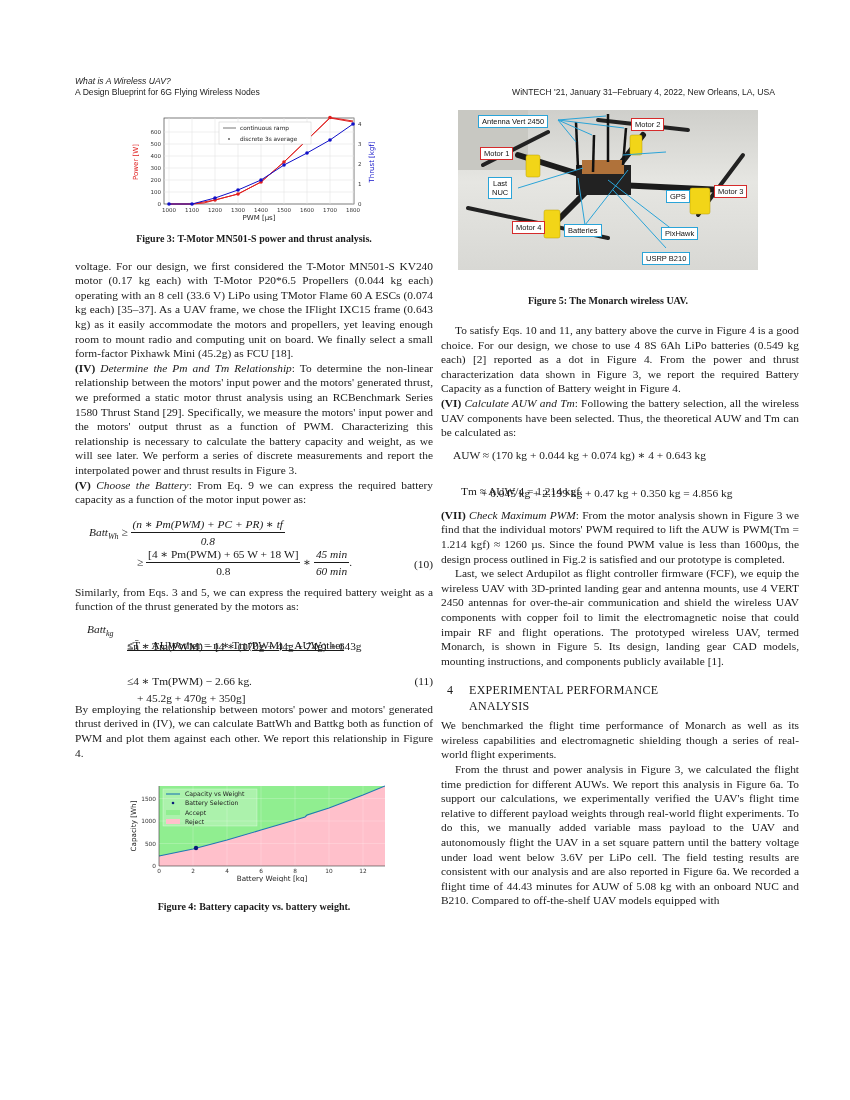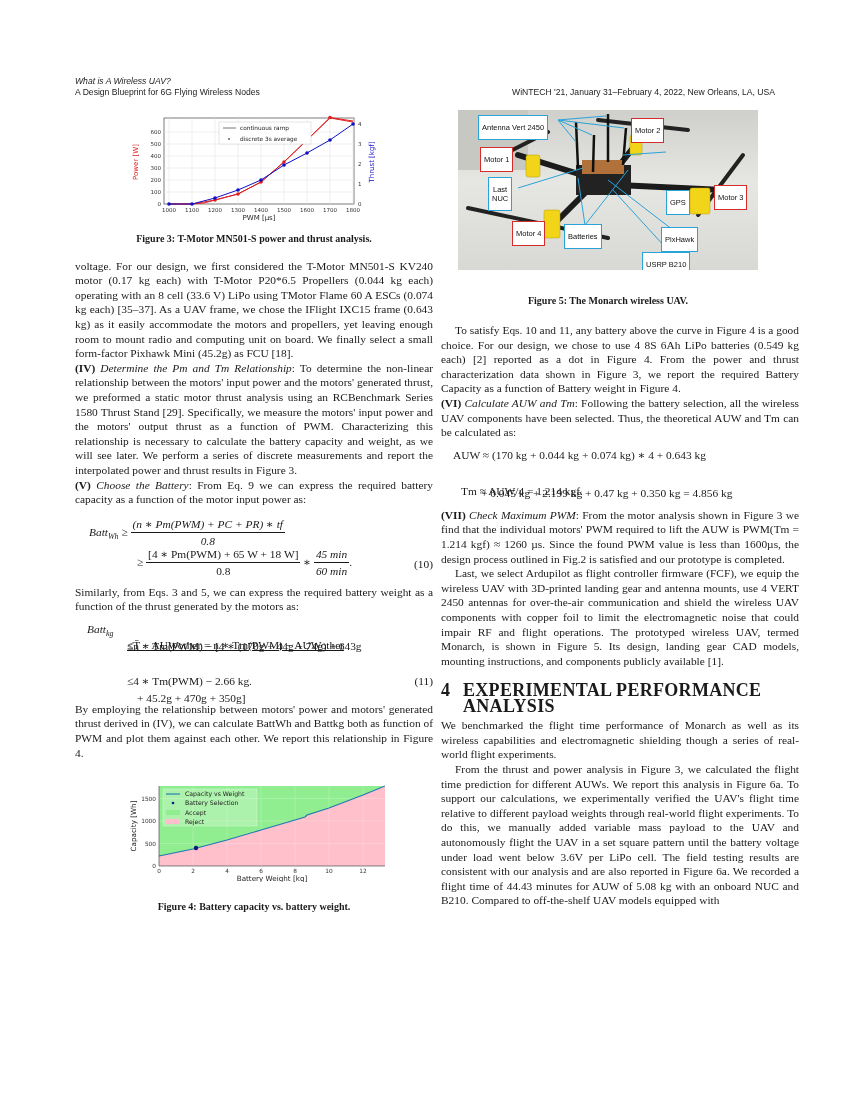--- a/index.html
+++ b/index.html
@@ -16,26 +16,26 @@
   .caption { text-align:center; font-weight:bold; font-size:10px; line-height:13px; margin-top:6px; }
   p { margin:0; }
   .indent { text-indent:14px; }
   .eq { position:relative; font-style:normal; margin:6px 0; }
   .eq .num { position:absolute; right:0; }
   .it { font-style:italic; }
   sub { font-size:70%; vertical-align:-3px; line-height:0; }
   .frac { display:inline-block; vertical-align:middle; text-align:center; }
   .frac .n { display:block; border-bottom:1px solid #1a1a1a; padding:0 2px 1px; }
   .frac .d { display:block; padding-top:1px; }
-  .section { font-weight:bold; font-size:18px; line-height:16px; margin:14px 0 4px; letter-spacing:0.3px; }
+  .section { font-weight:normal; font-size:12px; line-height:16px; margin:14px 6px 4px; letter-spacing:0.3px; }
   .section .sn { display:inline-block; width:22px; }
   .section .rest { display:inline-block; padding-left:22px; }
   svg text { font-family:"DejaVu Sans", sans-serif; }
   .photo { position:relative; width:300px; height:160px; margin:0 auto; background:#dcdcd8; overflow:hidden; }
-  .lbl { position:absolute; background:#fff; font-family:"Liberation Sans", sans-serif; font-size:7.5px; line-height:9px; padding:7px 3px; color:#111; }
+  .lbl { position:absolute; background:#fff; font-family:"Liberation Sans", sans-serif; font-size:7.5px; line-height:9px; padding:1px 3px; color:#111; }
   .lbl.red { border:1.5px solid #d52b2b; }
   .lbl.blue { border:1.5px solid #2aa4d8; }
 </style>
 </head>
 <body>
 
 <div class="hdr hdr-left">
   <div class="it">What is A Wireless UAV?</div>
   <div>A Design Blueprint for 6G Flying Wireless Nodes</div>
 </div>

